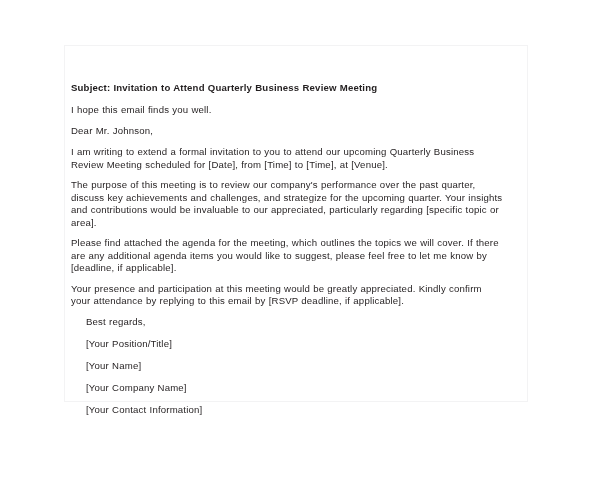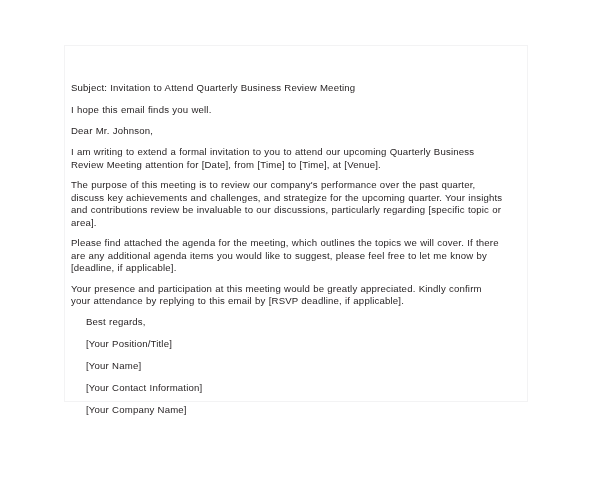--- a/index.html
+++ b/index.html
@@ -57,26 +57,26 @@
 
   .letter-paragraph {
     max-width: 432px;
   }
 
   .subject-line {
     margin-bottom: 9.5px;
   }
 
   .subject-label {
-    font-weight: normal;
+    font-weight: bold;
     color: #1a1718;
   }
 
   .subject-text {
-    font-weight: normal;
+    font-weight: bold;
   }
 
   .salutation {
     margin-bottom: 9.5px;
   }
 
   .sig-line {
     margin-bottom: 9.6px;
     padding-left: 15px;
   }
@@ -93,36 +93,36 @@
   <div id="document-sheet">
 
     <div id="letter-body">
 
       <p class="letter-line subject-line"><span class="subject-label">Subject:</span><span class="subject-text"> Invitation to Attend Quarterly Business Review Meeting</span></p>
 
       <p class="letter-line">I hope this email finds you well.</p>
 
       <p class="letter-line salutation">Dear Mr. Johnson,</p>
 
-      <p class="letter-paragraph">I am writing to extend a formal invitation to you to attend our upcoming Quarterly Business Review Meeting attention for [Date], from [Time] to [Time], at [Venue].</p>
+      <p class="letter-paragraph">I am writing to extend a formal invitation to you to attend our upcoming Quarterly Business Review Meeting scheduled for [Date], from [Time] to [Time], at [Venue].</p>
 
-      <p class="letter-paragraph">The purpose of this meeting is to review our company's performance over the past quarter, discuss key achievements and challenges, and strategize for the upcoming quarter. Your insights and contributions review be invaluable to our discussions, particularly regarding [specific topic or area].</p>
+      <p class="letter-paragraph">The purpose of this meeting is to review our company's performance over the past quarter, discuss key achievements and challenges, and strategize for the upcoming quarter. Your insights and contributions would be invaluable to our appreciated, particularly regarding [specific topic or area].</p>
 
       <p class="letter-paragraph">Please find attached the agenda for the meeting, which outlines the topics we will cover. If there are any additional agenda items you would like to suggest, please feel free to let me know by [deadline, if applicable].</p>
 
       <p class="letter-paragraph">Your presence and participation at this meeting would be greatly appreciated. Kindly confirm your attendance by replying to this email by [RSVP deadline, if applicable].</p>
 
 
       <p class="letter-line sig-line">Best regards,</p>
 
       <p class="letter-line sig-line">[Your Position/Title]</p>
 
       <p class="letter-line sig-line">[Your Name]</p>
 
+      <p class="letter-line sig-line">[Your Company Name]</p>
+
       <p class="letter-line sig-line">[Your Contact Information]</p>
-
-      <p class="letter-line sig-line">[Your Company Name]</p>
 
     </div>
 
   </div>
 
 </div>
 
 </body></html>

